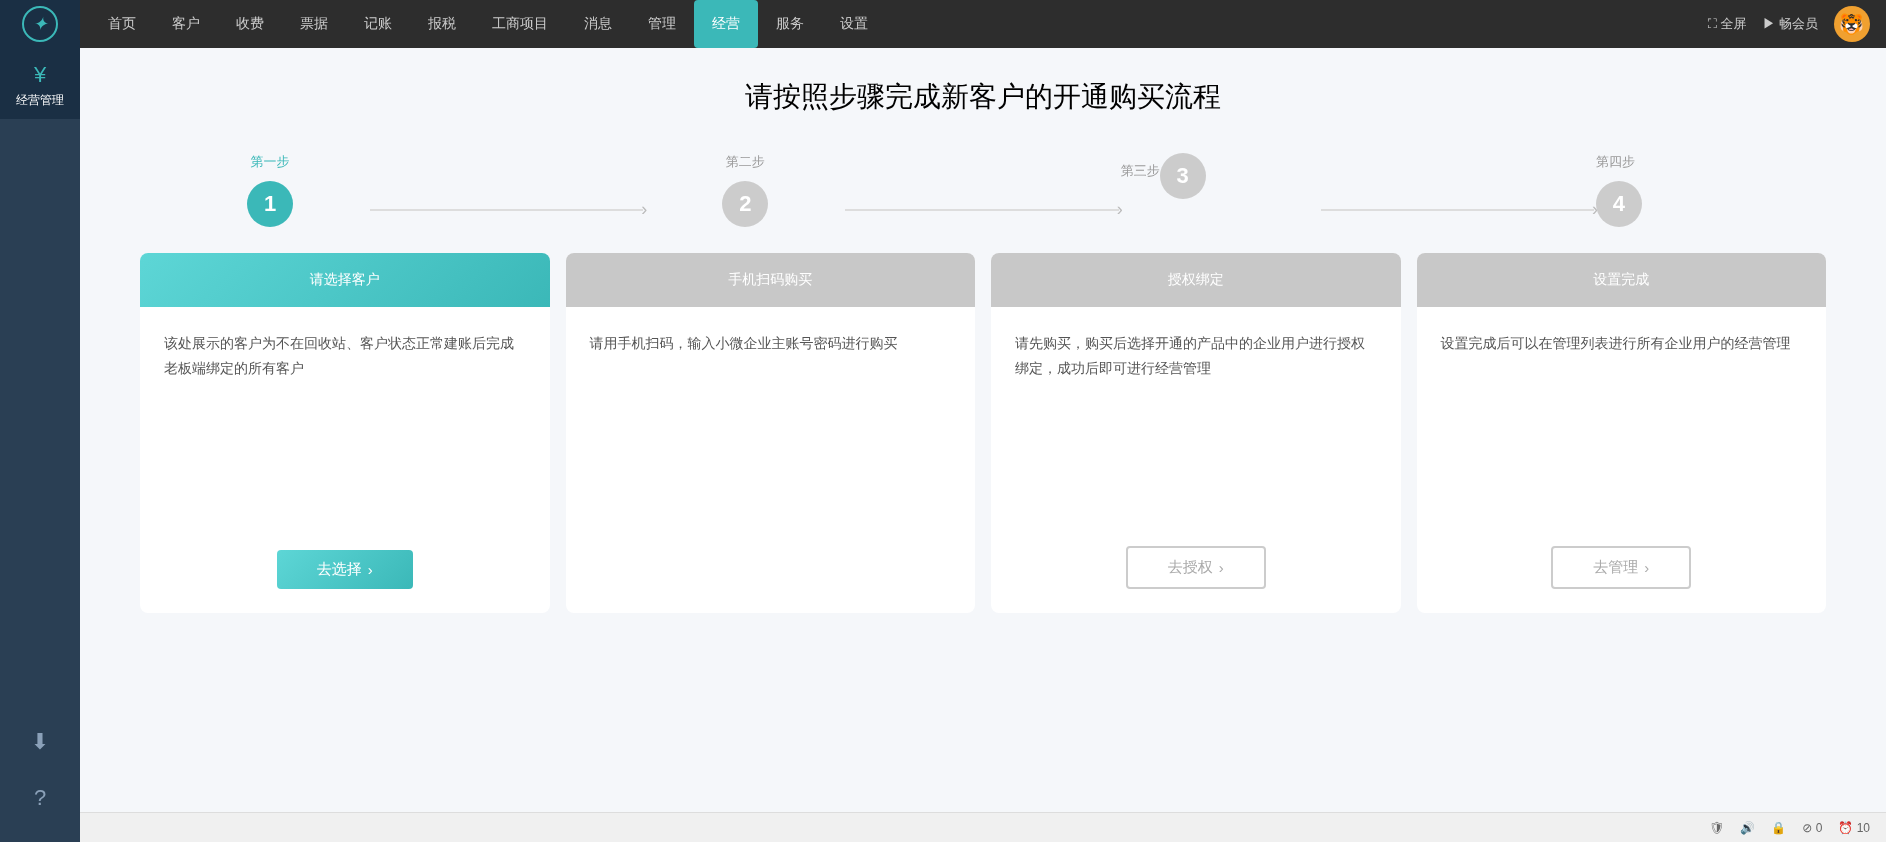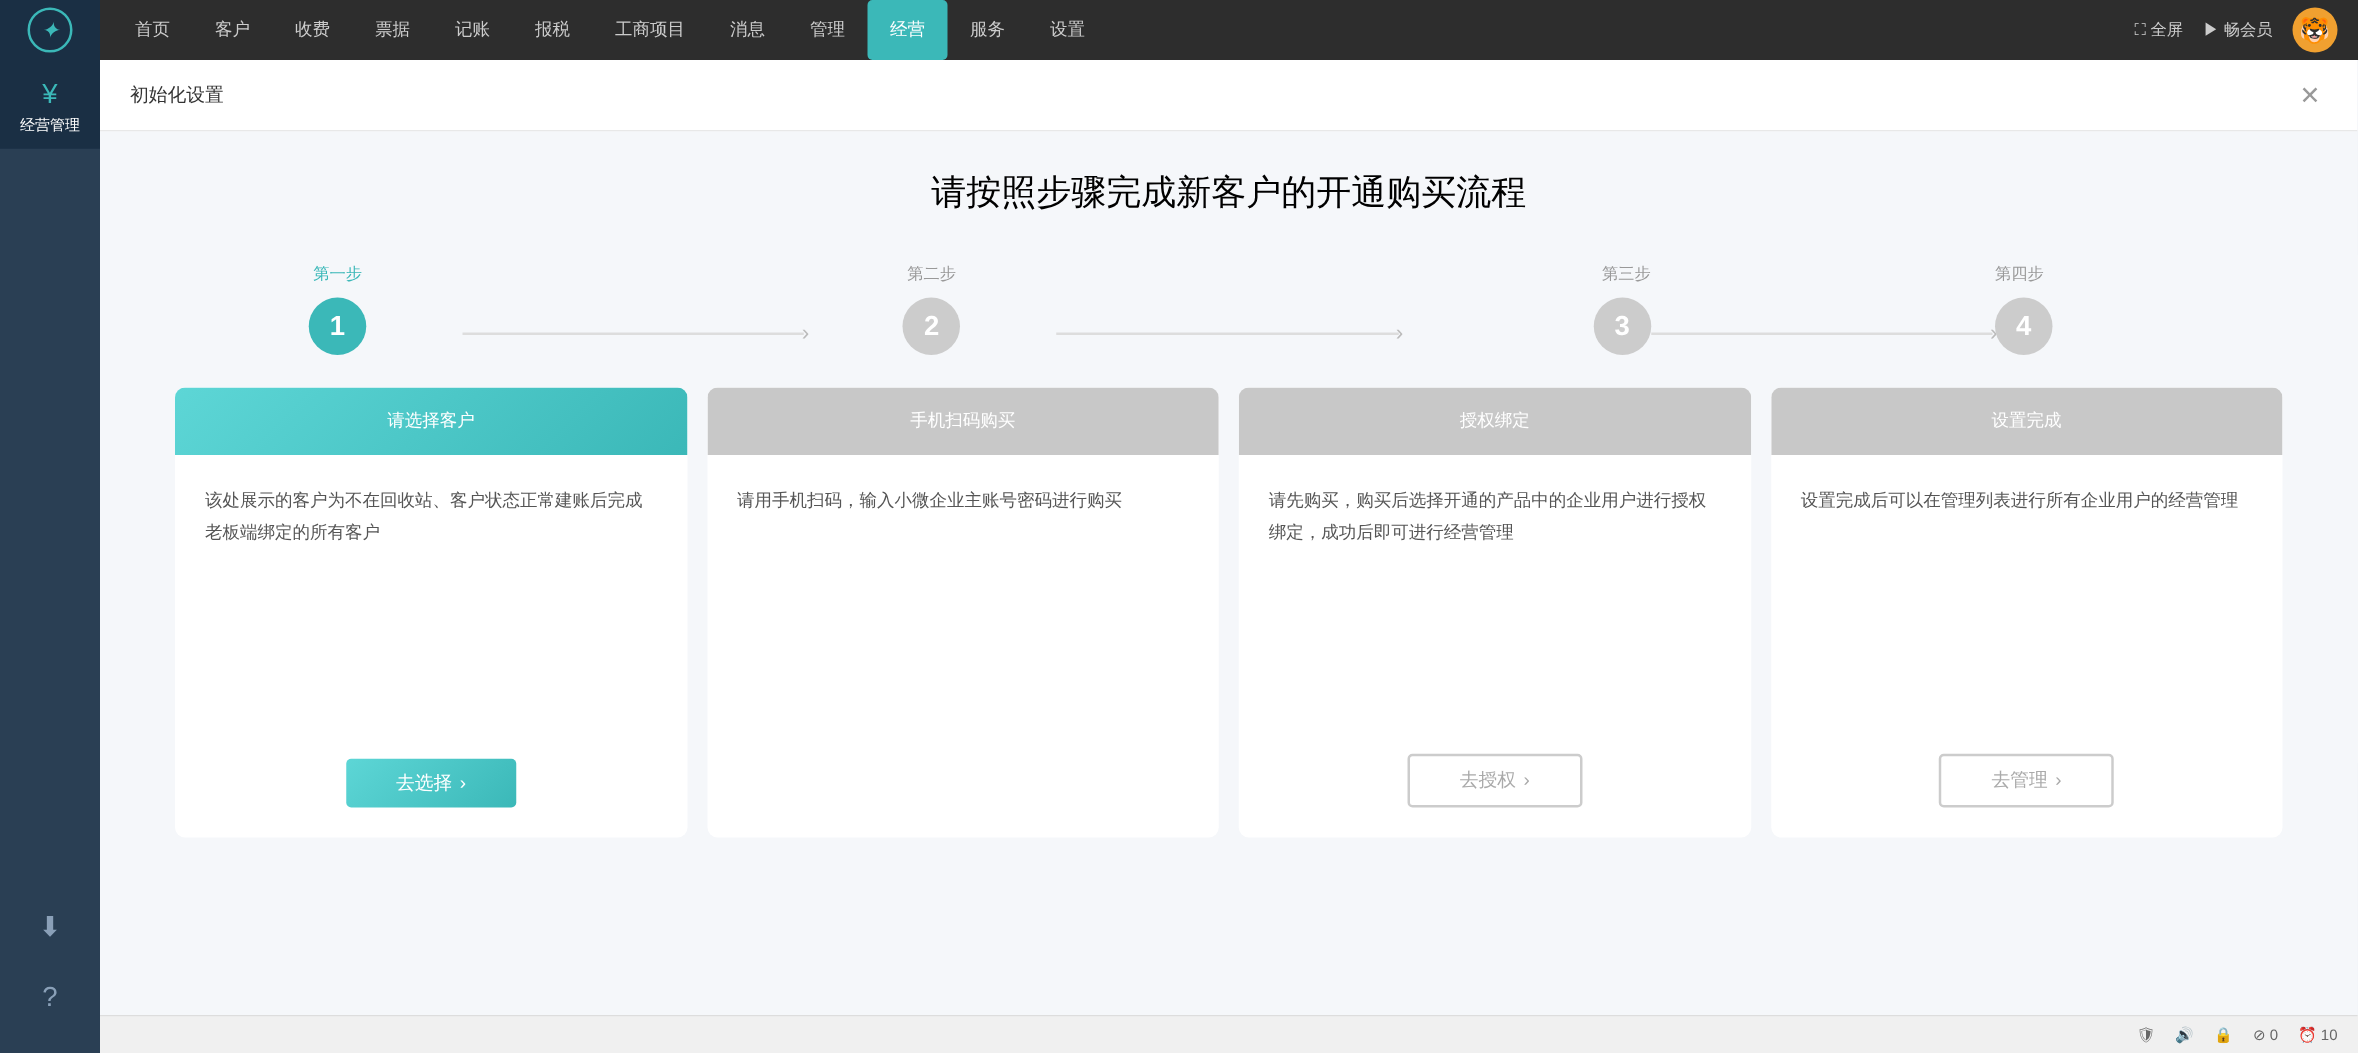--- a/index.html
+++ b/index.html
@@ -285,24 +285,20 @@
   <div class="nav-item">设置</div>
   <div class="nav-right">
     <span>⛶ <span>全屏</span></span>
     <span>▶ <span>畅会员</span></span>
     <div class="avatar">🐯</div>
   </div>
 </div>
 
 <div class="main-content">
 
-  <div class="page-header">
-    <span class="page-title">初始化设置</span>
-    <div class="close-btn">✕</div>
-  </div>
 
   <div class="process-container">
     <div class="process-title">请按照步骤完成新客户的开通购买流程</div>
 
     <div style="display:flex; align-items:flex-start; padding: 0 30px; margin-bottom: 26px;">
 
       <div style="display:flex; flex-direction:column; align-items:center; flex:0 0 auto; width:200px;">
         <span style="font-size:13px; color:#3bb8b8; margin-bottom:10px;">第一步</span>
         <div style="width:46px;height:46px;border-radius:50%;background:#3bb8b8;color:#fff;font-size:22px;font-weight:bold;display:flex;align-items:center;justify-content:center;position:relative;z-index:2;">
           <span>1</span>
@@ -319,21 +315,21 @@
         <div style="width:46px;height:46px;border-radius:50%;background:#ccc;color:#fff;font-size:22px;font-weight:bold;display:flex;align-items:center;justify-content:center;">
           <span>2</span>
         </div>
       </div>
 
       <div style="flex:1; display:flex; align-items:center; margin-top:46px;">
         <div style="flex:1;height:2px;background:#ddd;"></div>
         <div style="font-size:18px;color:#bbb;margin:0 -2px;">›</div>
       </div>
 
-      <div style="display:flex; flex-direction:column; align-items:flex-end; flex:0 0 auto; width:200px;">
+      <div style="display:flex; flex-direction:row; align-items:center; flex:0 0 auto; width:200px;">
         <span style="font-size:13px; color:#999; margin-bottom:10px;">第三步</span>
         <div style="width:46px;height:46px;border-radius:50%;background:#ccc;color:#fff;font-size:22px;font-weight:bold;display:flex;align-items:center;justify-content:center;">
           <span>3</span>
         </div>
       </div>
 
       <div style="flex:1; display:flex; align-items:center; margin-top:46px;">
         <div style="flex:1;height:2px;background:#ddd;"></div>
         <div style="font-size:18px;color:#bbb;margin:0 -2px;">›</div>
       </div>

